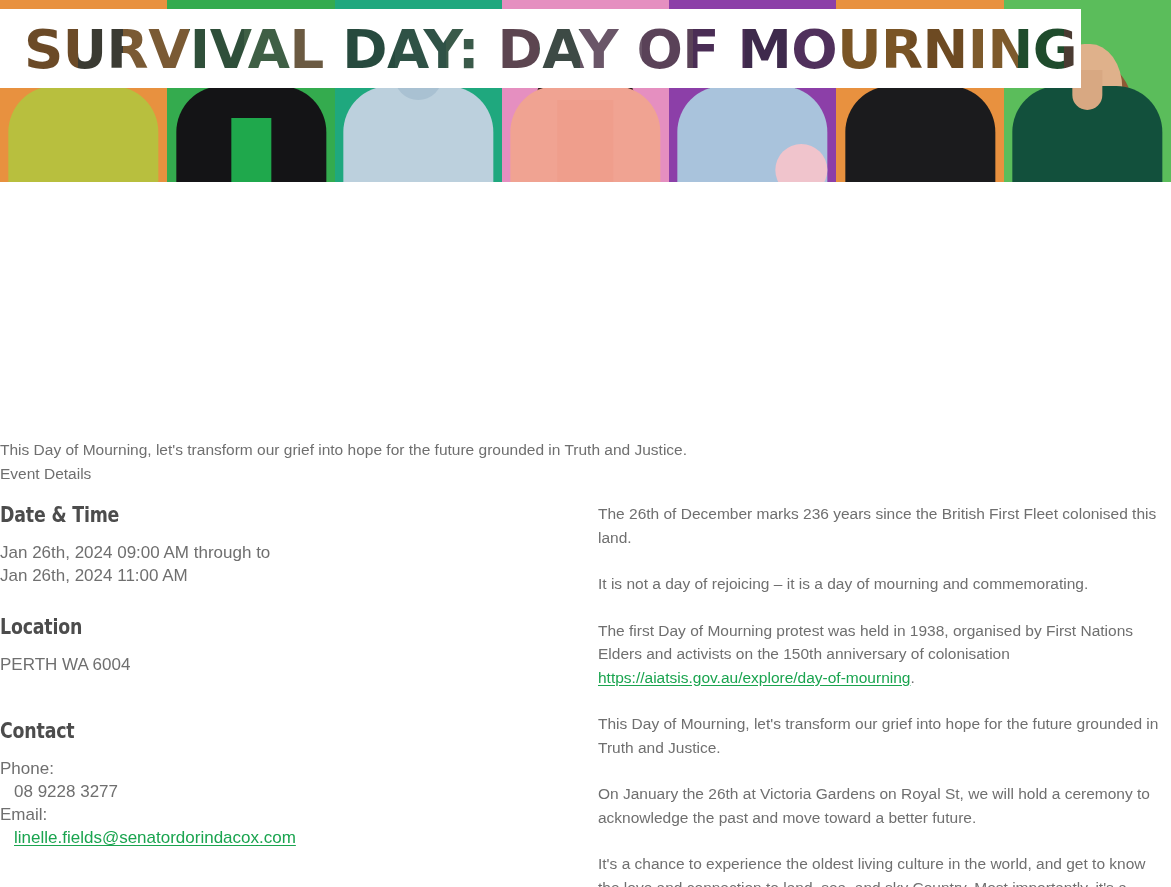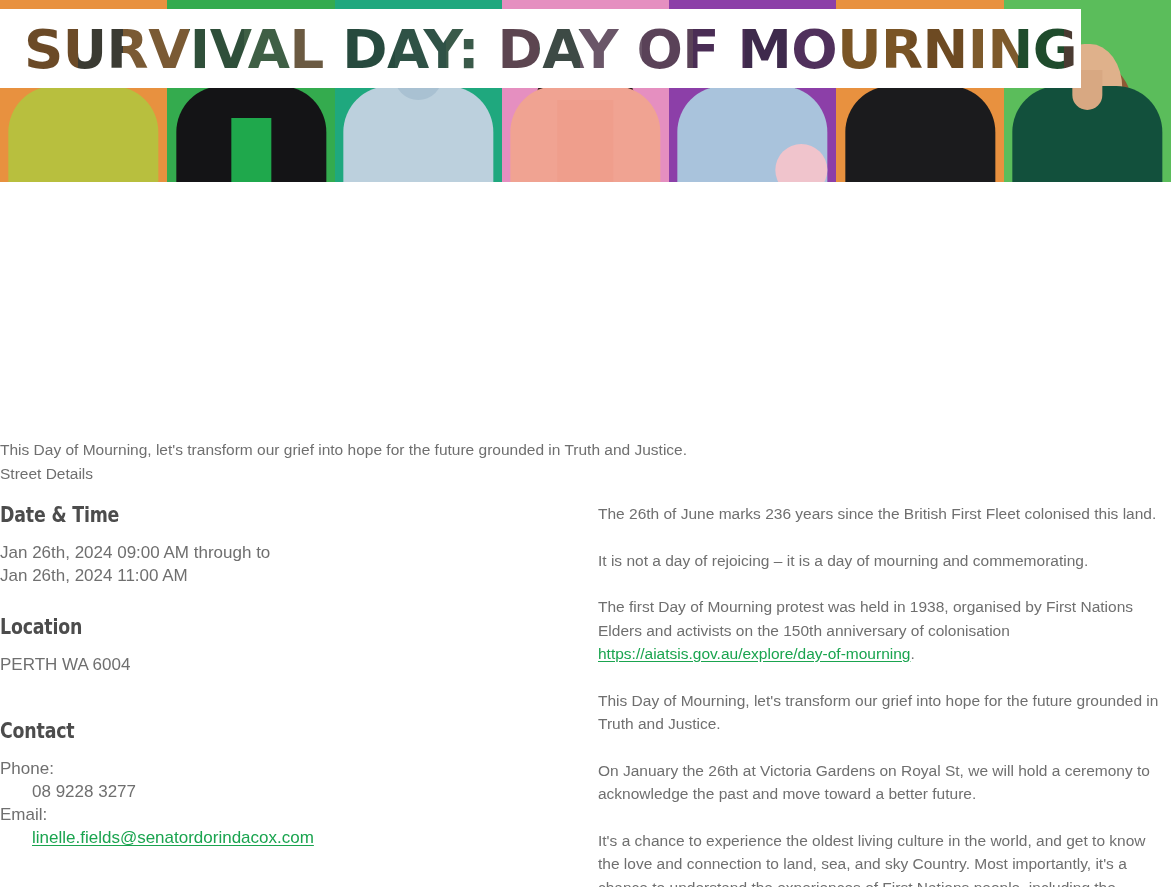--- a/index.html
+++ b/index.html
@@ -178,21 +178,21 @@
     transform-origin: left center;
   }
   .block { margin-bottom: 27px; }
   .block .line {
     font-size: 17px;
     line-height: 23px;
     color: #6f6f6f;
     white-space: nowrap;
   }
   .block.contact { margin-top: 42px; }
-  .indent { padding-left: 32px; }
+  .indent { padding-left: 14px; }
 
   .para {
     font-size: 15.5px;
     line-height: 23.5px;
     color: #6f6f6f;
     margin: 0 0 23px 0;
   }
   .para:last-child { margin-bottom: 0; }
 
   a.link {
@@ -281,21 +281,21 @@
 
   <div class="title-band">
     <div class="title-text">SURVIVAL DAY: DAY OF MOURNING CEREMONY</div>
   </div>
 </div>
 
 <div class="content">
 
   <div class="intro">
     <div>This Day of Mourning, let's transform our grief into hope for the future grounded in Truth and Justice.</div>
-    <div>Street Details</div>
+    <div>Event Details</div>
   </div>
 
   <div class="cols">
 
     <div class="col-left">
 
       <div class="block">
         <h2 class="section-title">Date &amp; Time</h2>
         <div class="line">Jan 26th, 2024 09:00 AM through to</div>
         <div class="line">Jan 26th, 2024 11:00 AM</div>
@@ -311,21 +311,21 @@
         <div class="line">Phone:</div>
         <div class="line indent">08 9228 3277</div>
         <div class="line">Email:</div>
         <div class="line indent"><a class="link" href="#">linelle.fields@senatordorindacox.com</a></div>
       </div>
 
     </div>
 
     <div class="col-right">
 
-      <p class="para">The 26th of June marks 236 years since the British First Fleet colonised this land.</p>
+      <p class="para">The 26th of December marks 236 years since the British First Fleet colonised this land.</p>
       <p class="para">It is not a day of rejoicing – it is a day of mourning and commemorating.</p>
 
       <p class="para"><span>The first Day of Mourning protest was held in 1938, organised by First Nations Elders and activists on the 150th anniversary of colonisation </span><a class="link" href="#">https://aiatsis.gov.au/explore/day-of-mourning</a><span>.</span></p>
 
       <p class="para">This Day of Mourning, let's transform our grief into hope for the future grounded in Truth and Justice.</p>
       <p class="para">On January the 26th at Victoria Gardens on Royal St, we will hold a ceremony to acknowledge the past and move toward a better future.</p>
       <p class="para">It's a chance to experience the oldest living culture in the world, and get to know the love and connection to land, sea, and sky Country. Most importantly, it's a chance to understand the experiences of First Nations people, including the injustices past and ongoing.</p>
 
     </div>
 

